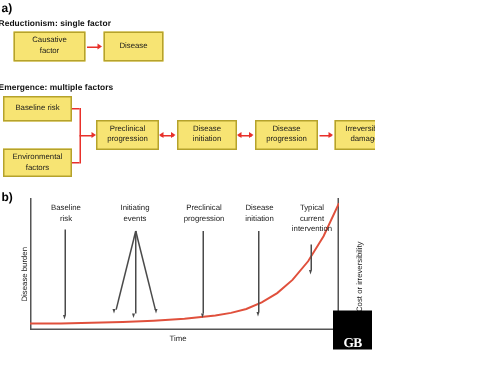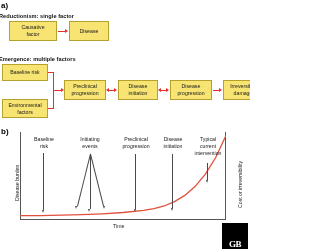--- a/index.html
+++ b/index.html
@@ -42,21 +42,21 @@
   .evt-label{position:absolute;font-size:5.2px;line-height:1.3;text-align:center;
              color:#1a1a1a;white-space:nowrap;}
 
   .tick-arrow{position:absolute;background:#4a4a4a;width:1.1px;transform-origin:50% 0;}
   .tick-head{position:absolute;width:0;height:0;border-style:solid;
              border-width:3px 1.9px 0 1.9px;
              border-color:#4a4a4a transparent transparent transparent;}
 
   #curve{position:absolute;left:20px;top:7px;width:206px;height:88px;}
 
-  #logo{position:absolute;right:2px;bottom:1px;width:26px;height:26px;background:#000;
+  #logo{position:absolute;right:2px;bottom:17px;width:26px;height:26px;background:#000;
         color:#fff;font-size:9px;font-weight:700;font-family:"Liberation Serif",serif;
         display:flex;align-items:flex-end;justify-content:center;
         letter-spacing:-0.5px;line-height:1;}
 </style>
 </head>
 <body>
 
 <div id="figure">
 
   <div id="panel-a">

